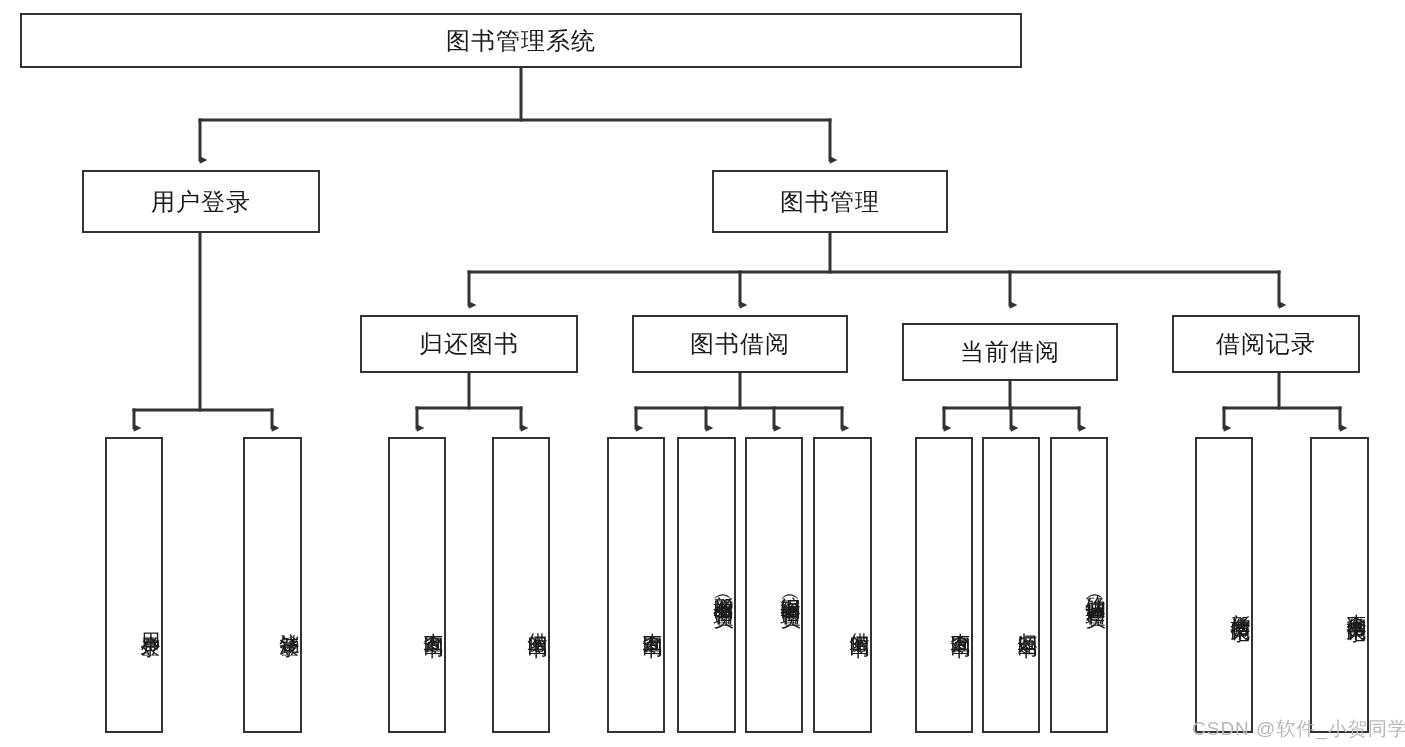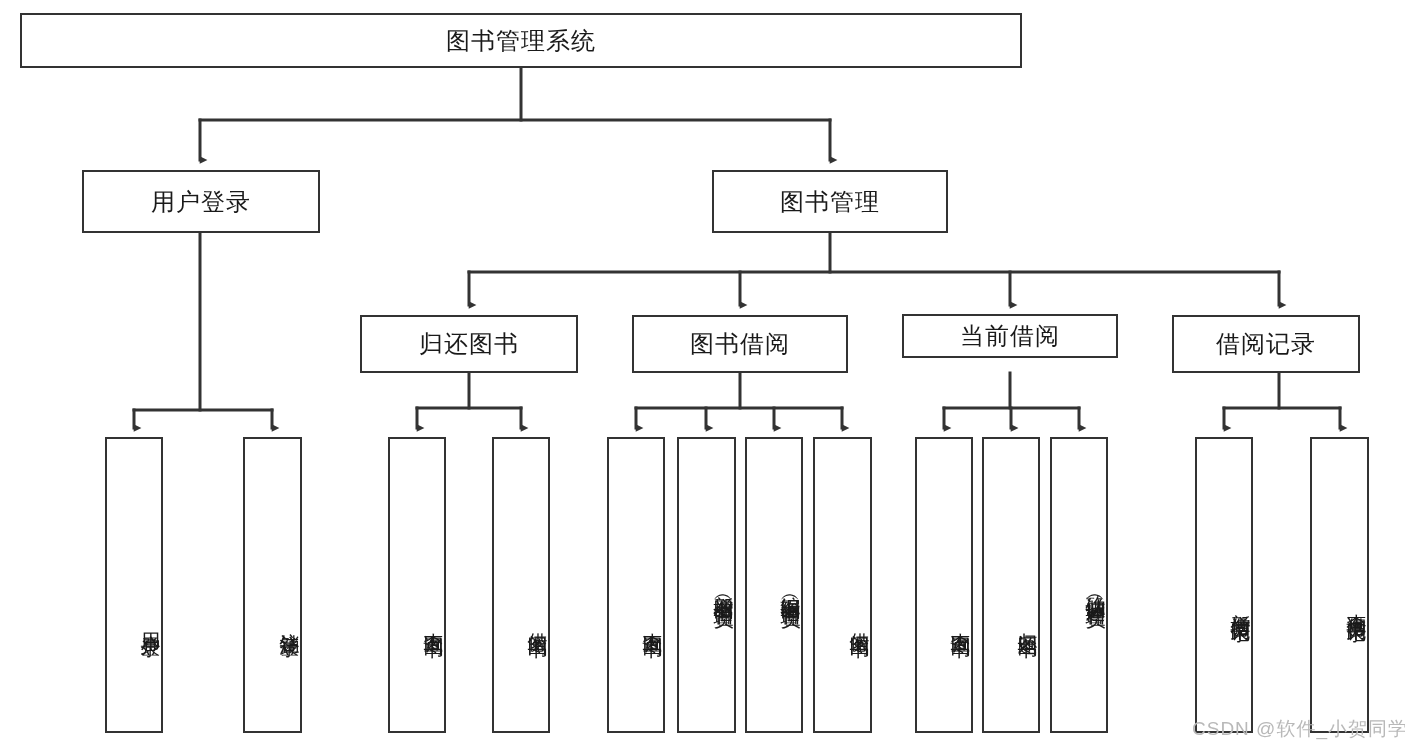--- a/index.html
+++ b/index.html
@@ -127,21 +127,21 @@
   <div class="node horiz" style="left:712px; top:170px; width:236px; height:63px;text-align:center;">
     <span>图书管理</span>
   </div>
 
   <div class="node horiz" style="left:360px; top:315px; width:218px; height:58px;">
     <span>归还图书</span>
   </div>
   <div class="node horiz" style="left:632px; top:315px; width:216px; height:58px;">
     <span>图书借阅</span>
   </div>
-  <div class="node horiz" style="left:902px; top:314px; width:216px; height:44px;">
+  <div class="node horiz" style="left:902px; top:323px; width:216px; height:58px;">
     <span>当前借阅</span>
   </div>
   <div class="node horiz" style="left:1172px; top:315px; width:188px; height:58px;">
     <span>借阅记录</span>
   </div>
 
   <div class="node vert" style="left:105px; top:437px; width:58px; height:296px; padding-top:72px;">
     <span class="vlabel">用户登录</span>
   </div>
   <div class="node vert" style="left:243px; top:437px; width:59px; height:296px; padding-top:72px;">

